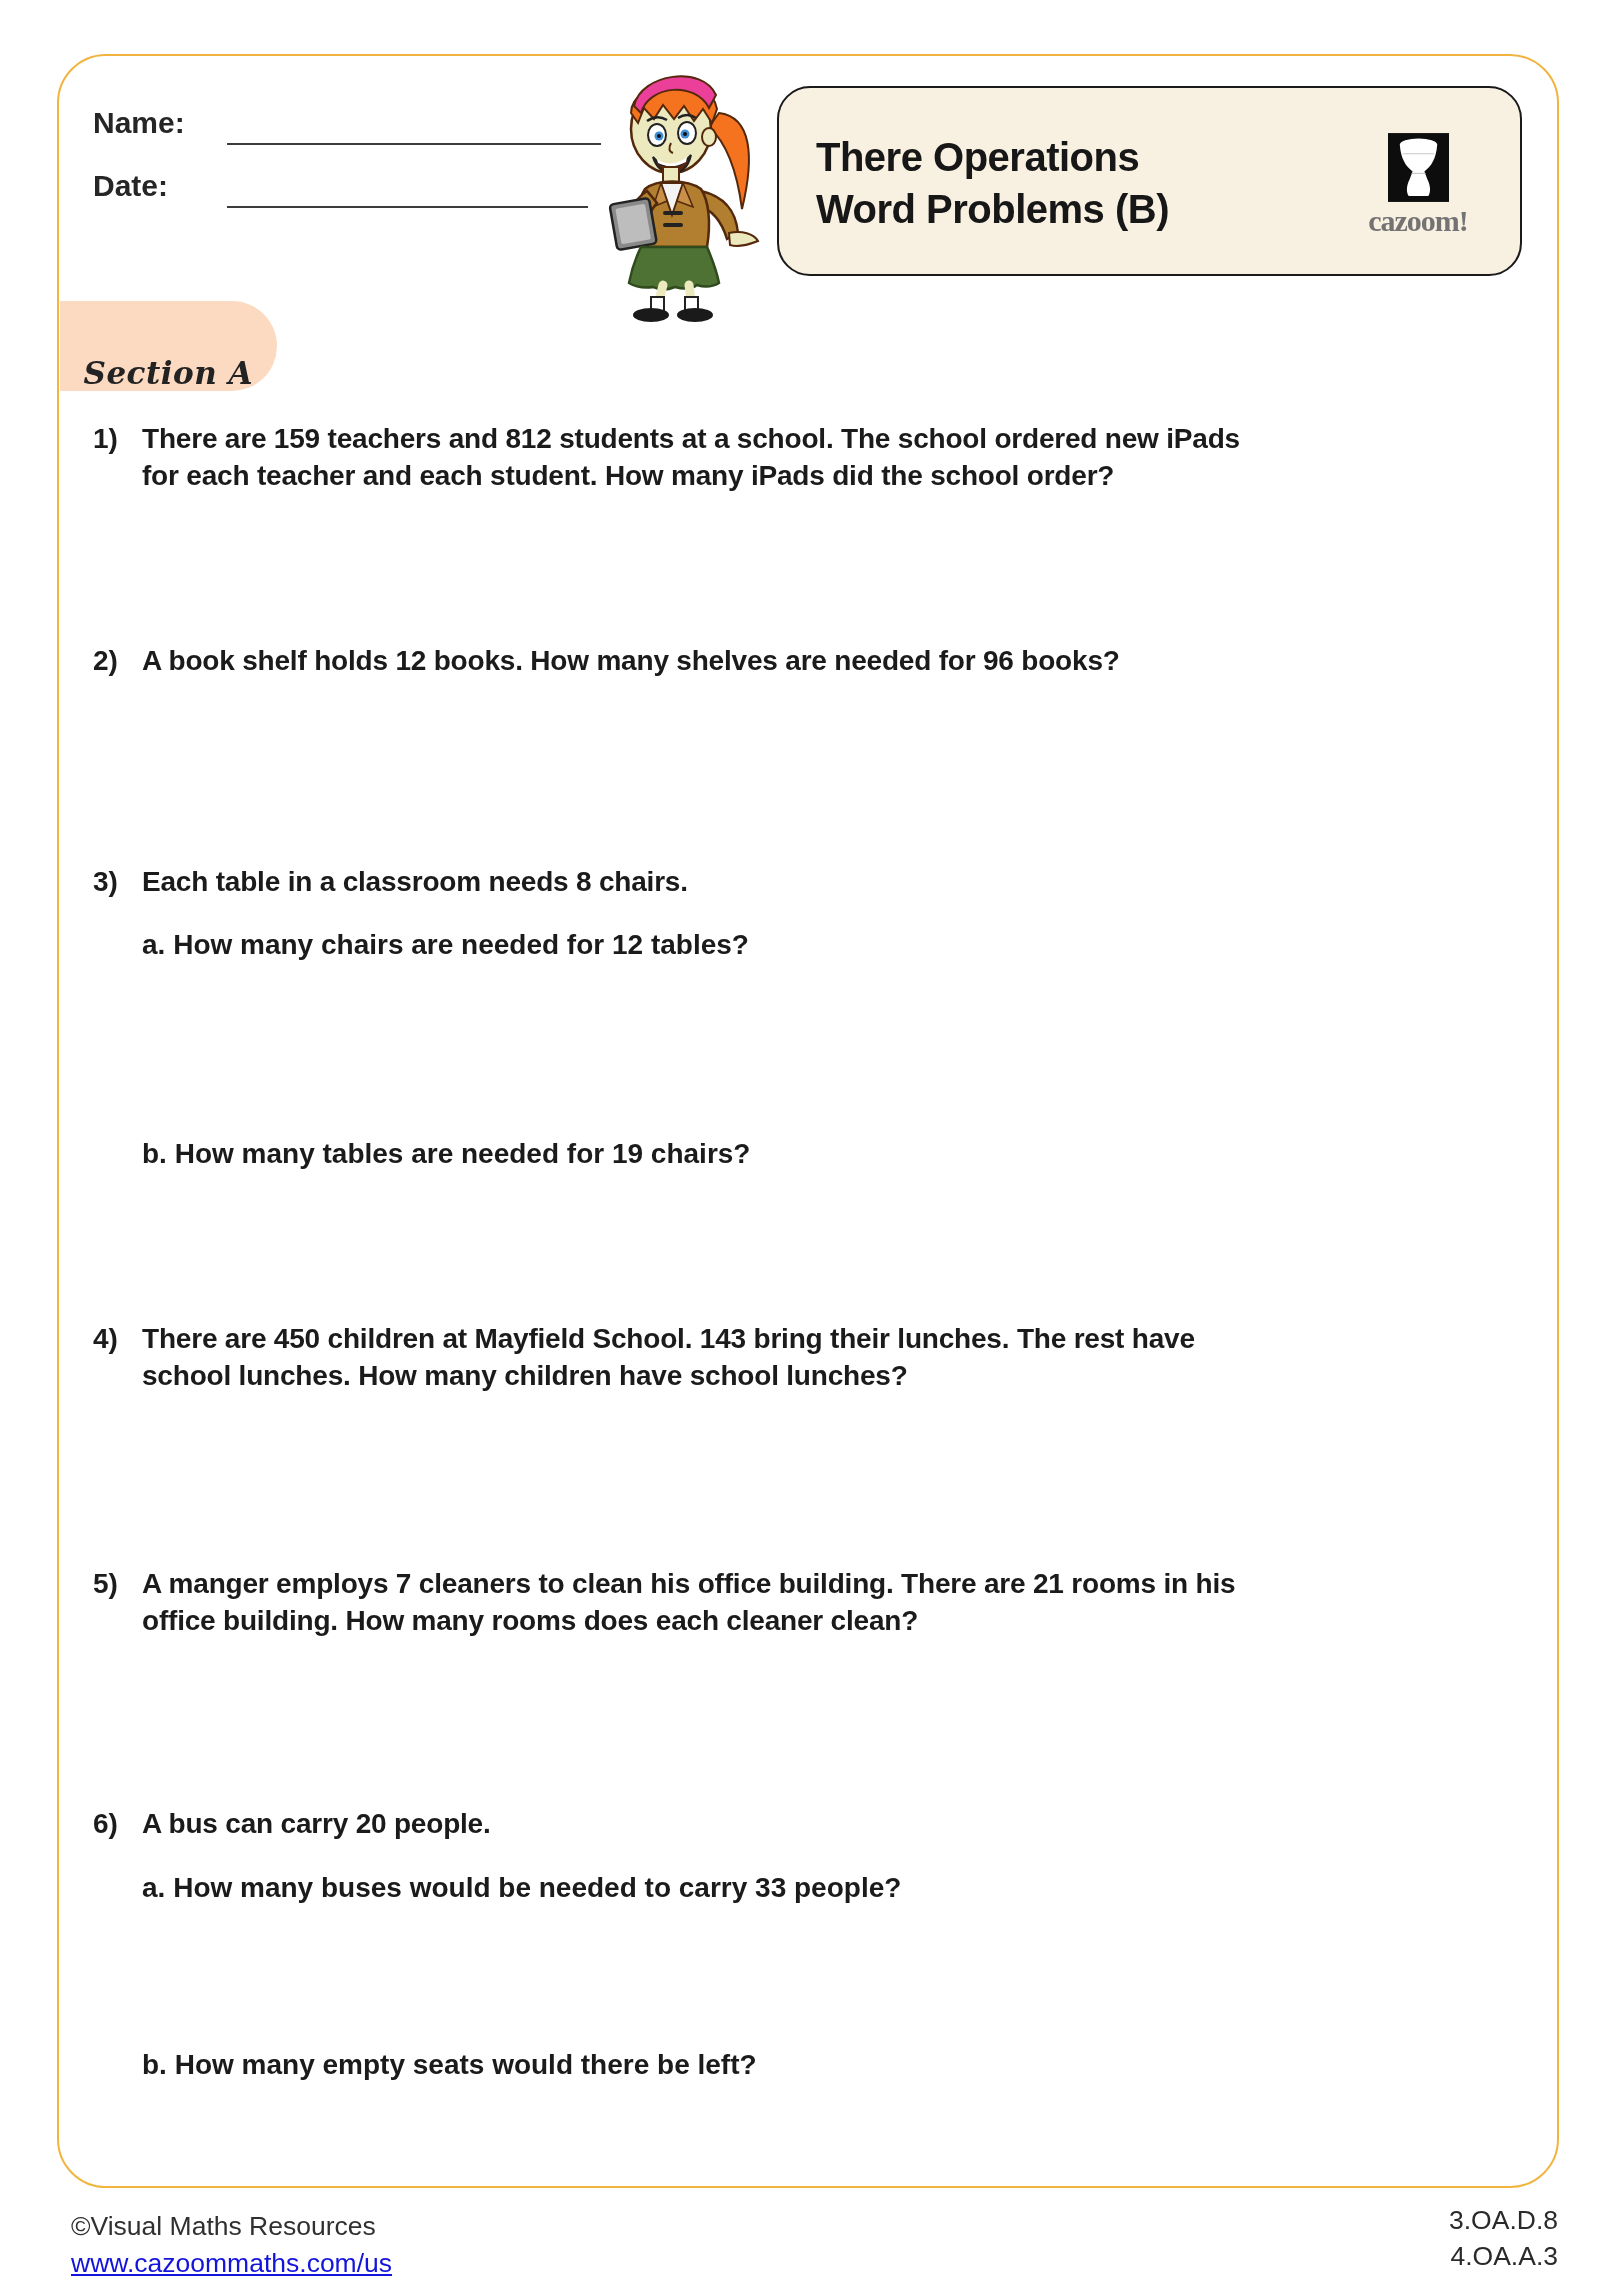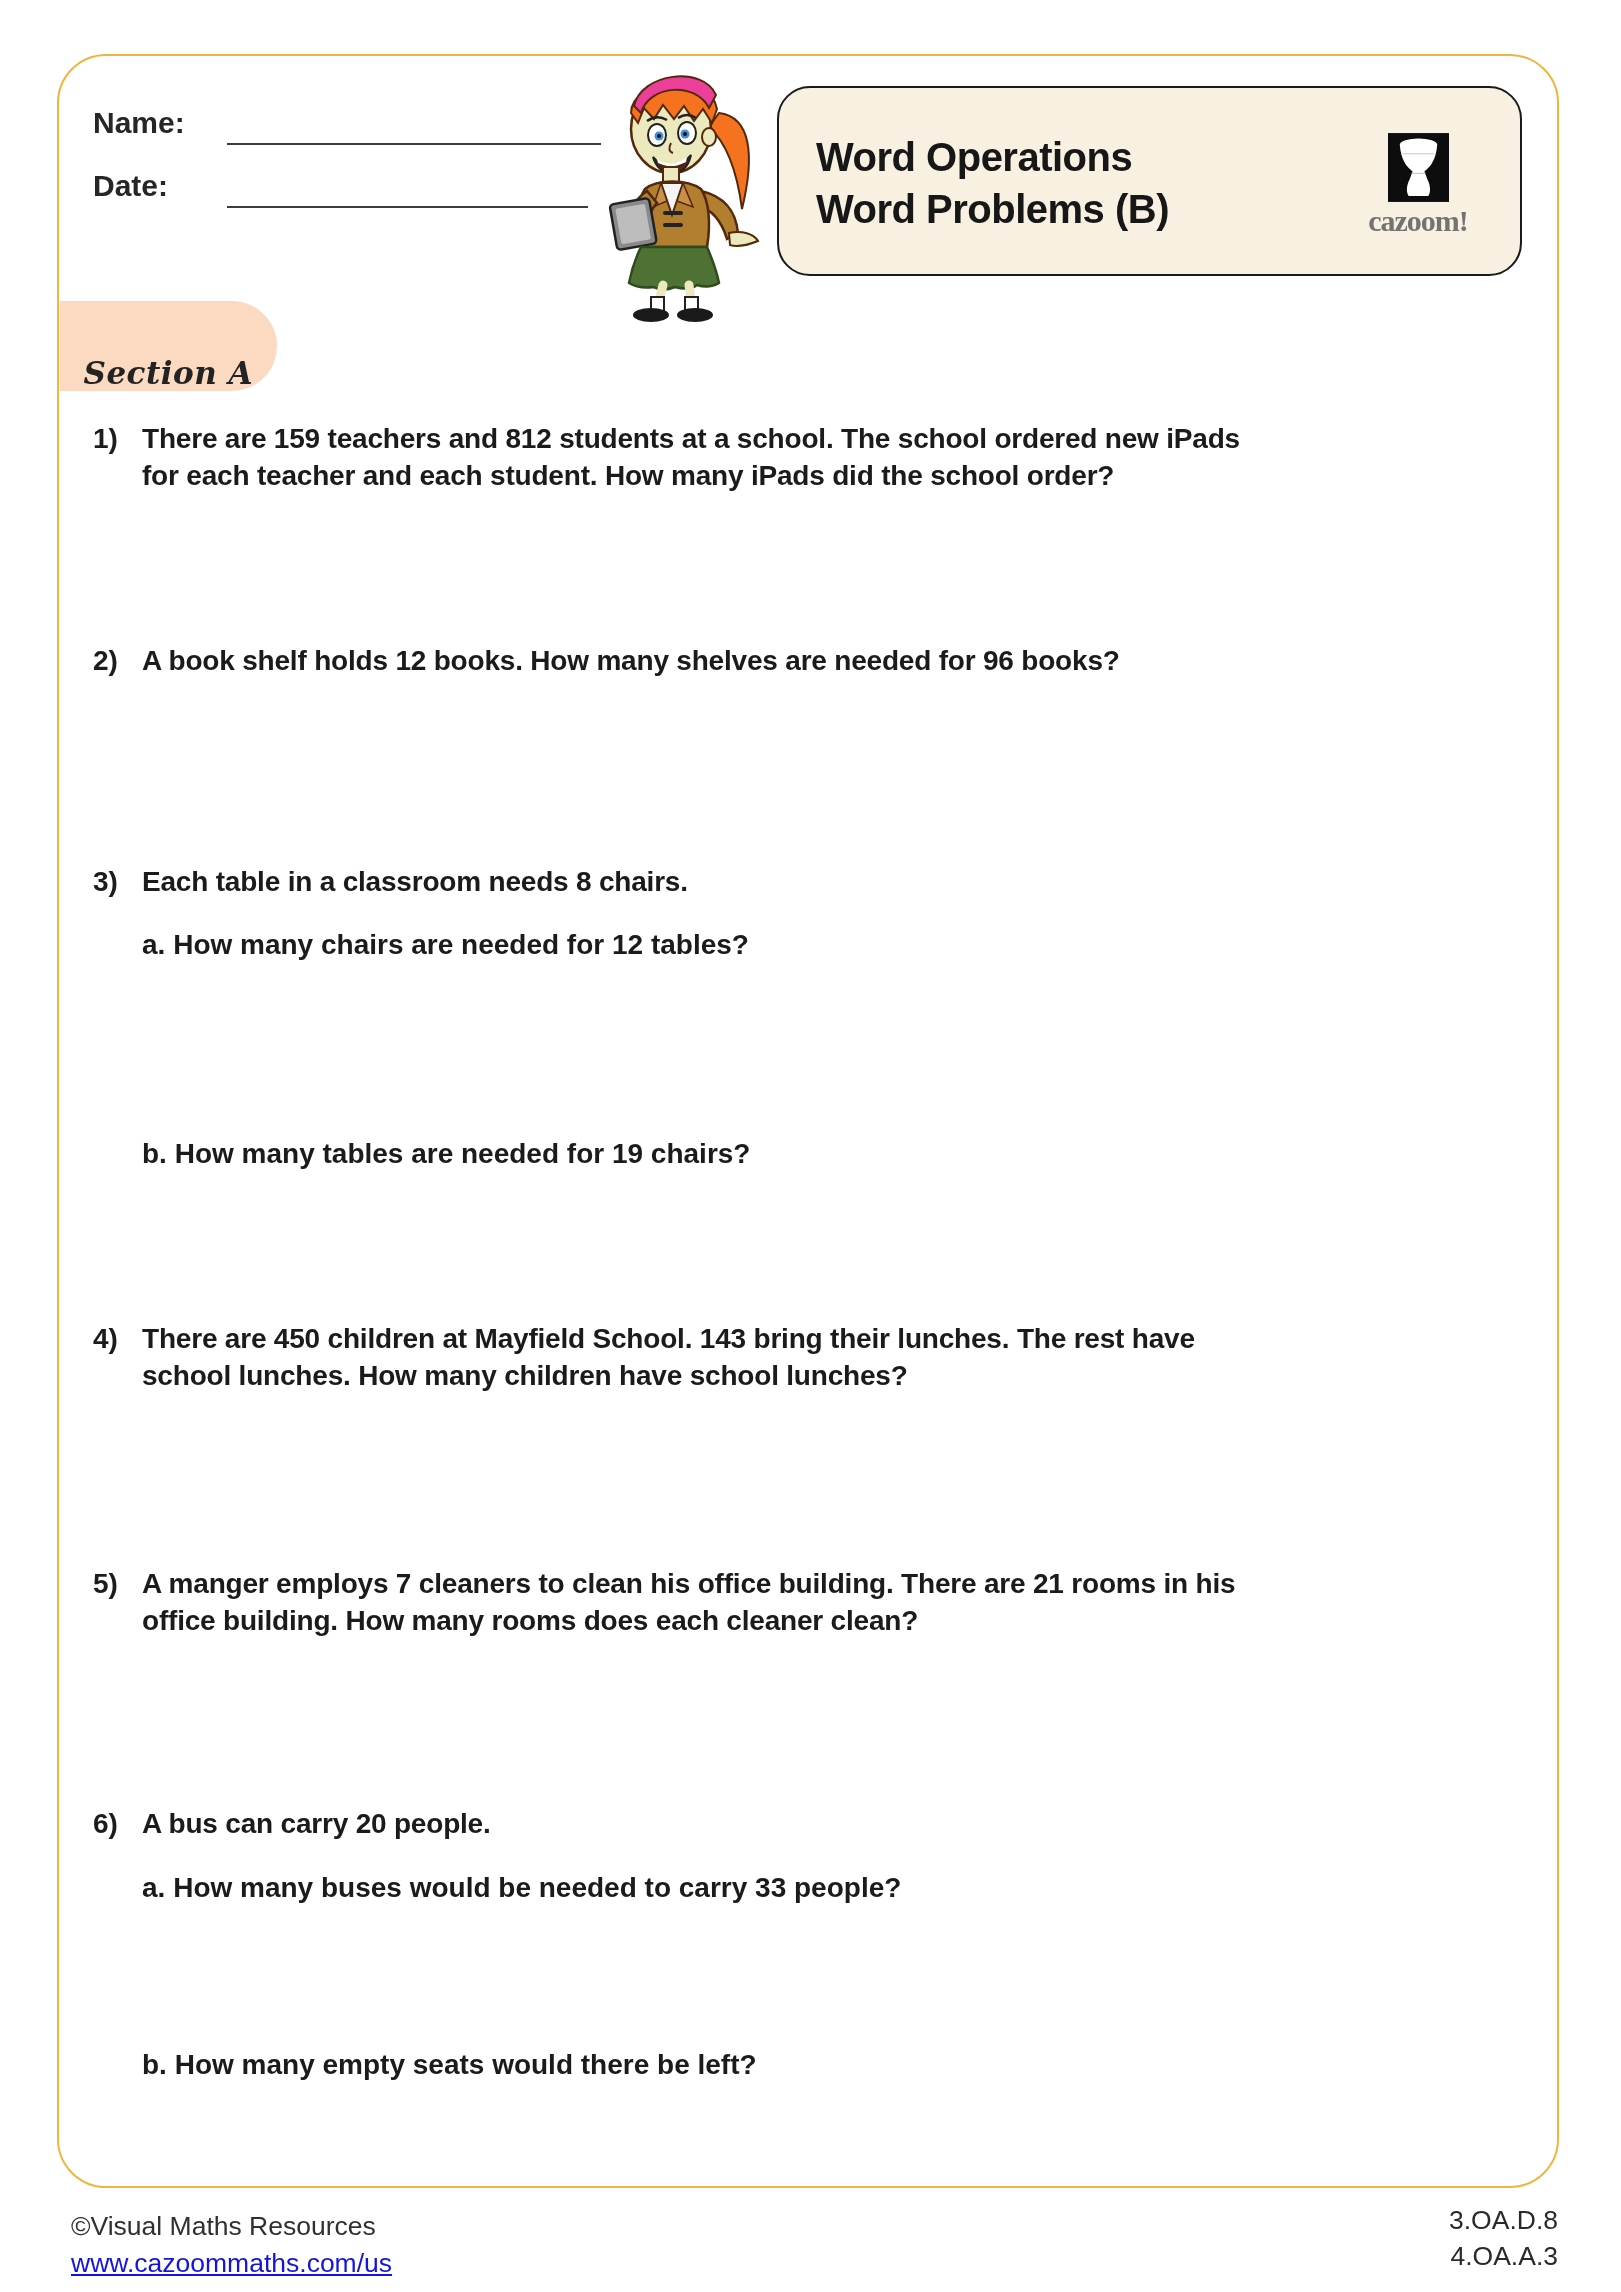--- a/index.html
+++ b/index.html
@@ -122,21 +122,21 @@
     <path d="M62,234 L58,250" stroke="#EDE9BE" stroke-width="9" stroke-linecap="round"></path>
     <path d="M88,234 L90,250" stroke="#EDE9BE" stroke-width="9" stroke-linecap="round"></path>
     <rect x="50" y="246" width="13" height="16" fill="#ffffff" stroke="#222222" stroke-width="2"></rect>
     <rect x="84" y="246" width="13" height="16" fill="#ffffff" stroke="#222222" stroke-width="2"></rect>
     <ellipse cx="50" cy="264" rx="18" ry="7" fill="#1A1A1A"></ellipse>
     <ellipse cx="94" cy="264" rx="18" ry="7" fill="#1A1A1A"></ellipse>
   </svg>
 
   <div class="title-box">
     <div class="title-text">
-      <div>Word Operations</div>
+      <div>There Operations</div>
       <div>Word Problems (B)</div>
     </div>
     <div class="logo">
       <svg class="logo-drum" viewBox="0 0 62 70" aria-hidden="true">
         <rect width="62" height="70" fill="#0D0D0D"></rect>
         <ellipse cx="31" cy="12" rx="19" ry="6.5" fill="#ffffff"></ellipse>
         <path d="M12,12 C13,26 18,34 25,39 L22,47 C18,55 19,61 21,64 L41,64 C43,61 44,55 40,47 L37,39 C44,34 49,26 50,12 Z" fill="#ffffff"></path>
         <line x1="15" y1="21" x2="47" y2="21" stroke="#C9C9C9" stroke-width="1.2"></line>
         <line x1="24" y1="41" x2="38" y2="41" stroke="#C9C9C9" stroke-width="1.2"></line>
       </svg>

